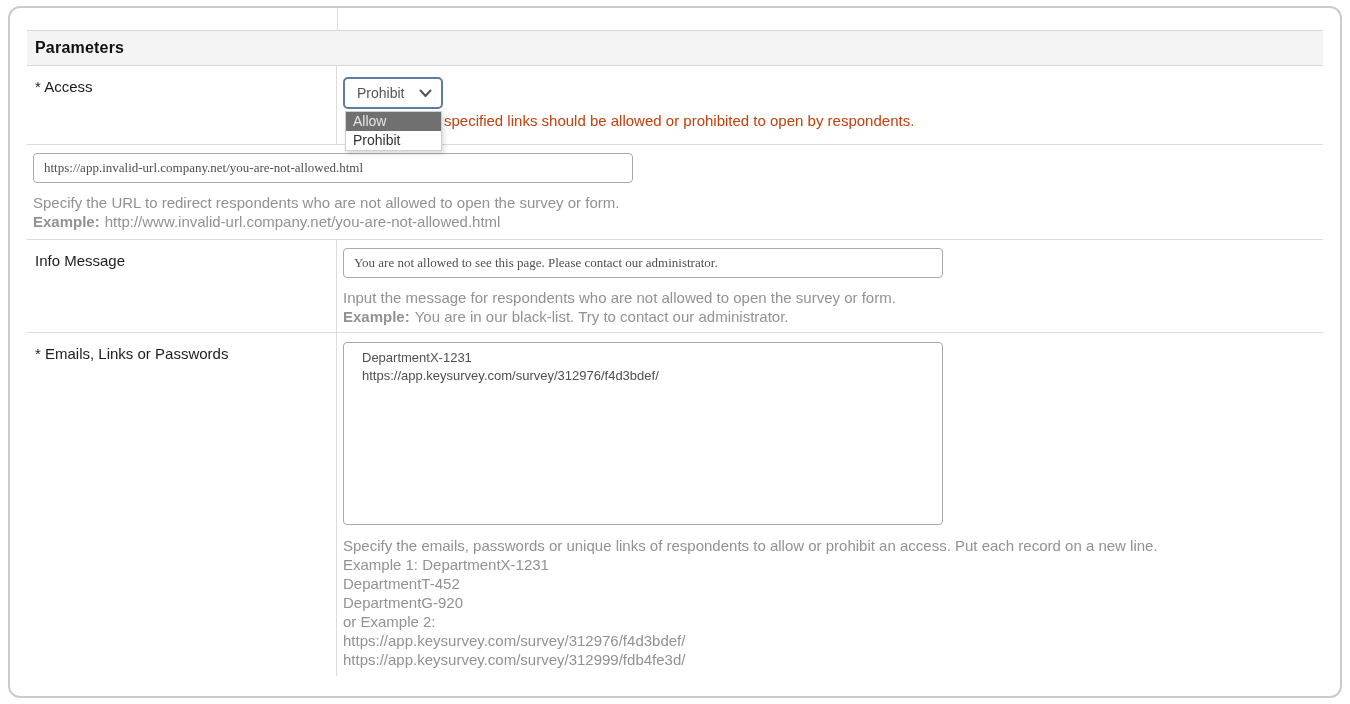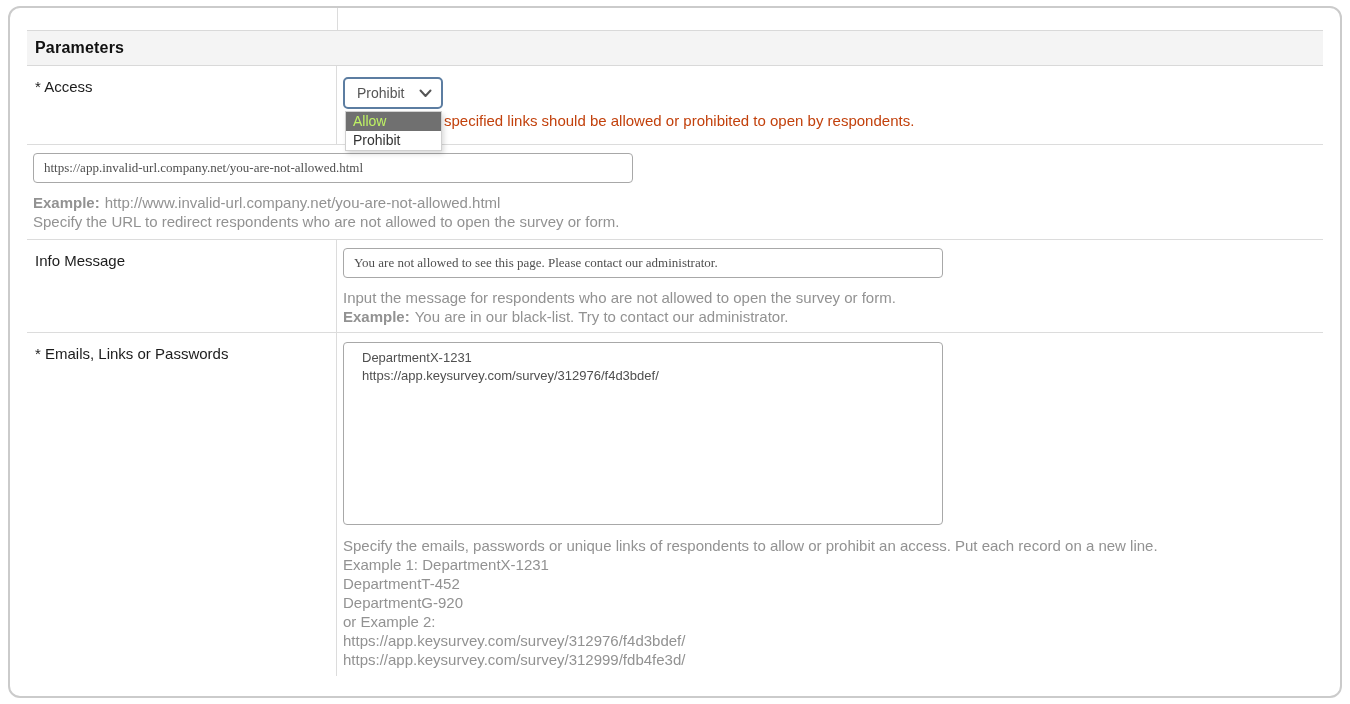--- a/index.html
+++ b/index.html
@@ -46,21 +46,21 @@
     padding:0 9px 0 12px; font-size:14px; color:#555; cursor:default;
   }
   .select-box svg { display:block; }
 
   .dropdown {
     position:absolute; left:8px; top:45px; width:97px; z-index:10;
     background:#fff; border:1px solid #d0d0d0;
     box-shadow:2px 3px 5px rgba(0,0,0,.15); font-size:14px;
   }
   .opt { height:19px; line-height:19px; padding-left:7px; color:#333; }
-  .opt.highlighted { background:#707070; color:#bef264; }
+  .opt.highlighted { background:#707070; color:#e5e5e5; }
 
   .help-access {
     position:absolute; left:107px; top:46px; white-space:nowrap;
     font-size:15px; color:#c2410c;
   }
 
   .text-input {
     display:block; margin-top:8px; width:600px; height:30px;
     border:1px solid #a8a8a8; border-radius:4px; background:#fff;
     padding:0 10px; font-size:13px; color:#4f4f4f;
@@ -109,22 +109,22 @@
             <div class="opt highlighted">Allow</div>
             <div class="opt">Prohibit</div>
           </div>
         </div>
       </div>
 
       <div class="row row-redirect">
         <div class="cell-content">
           <input class="text-input" type="text" value="https://app.invalid-url.company.net/you-are-not-allowed.html" style="">
           <div class="help">
+            <div>Specify the URL to redirect respondents who are not allowed to open the survey or form.</div>
             <div><span class="ex-label">Example:</span><span>http://www.invalid-url.company.net/you-are-not-allowed.html</span></div>
-            <div>Specify the URL to redirect respondents who are not allowed to open the survey or form.</div>
           </div>
         </div>
       </div>
 
       <div class="row row-info">
         <div class="cell-label">Info Message</div>
         <div class="cell-content">
           <input class="text-input" type="text" value="You are not allowed to see this page. Please contact our administrator." style="">
           <div class="help">
             <div>Input the message for respondents who are not allowed to open the survey or form.</div>

